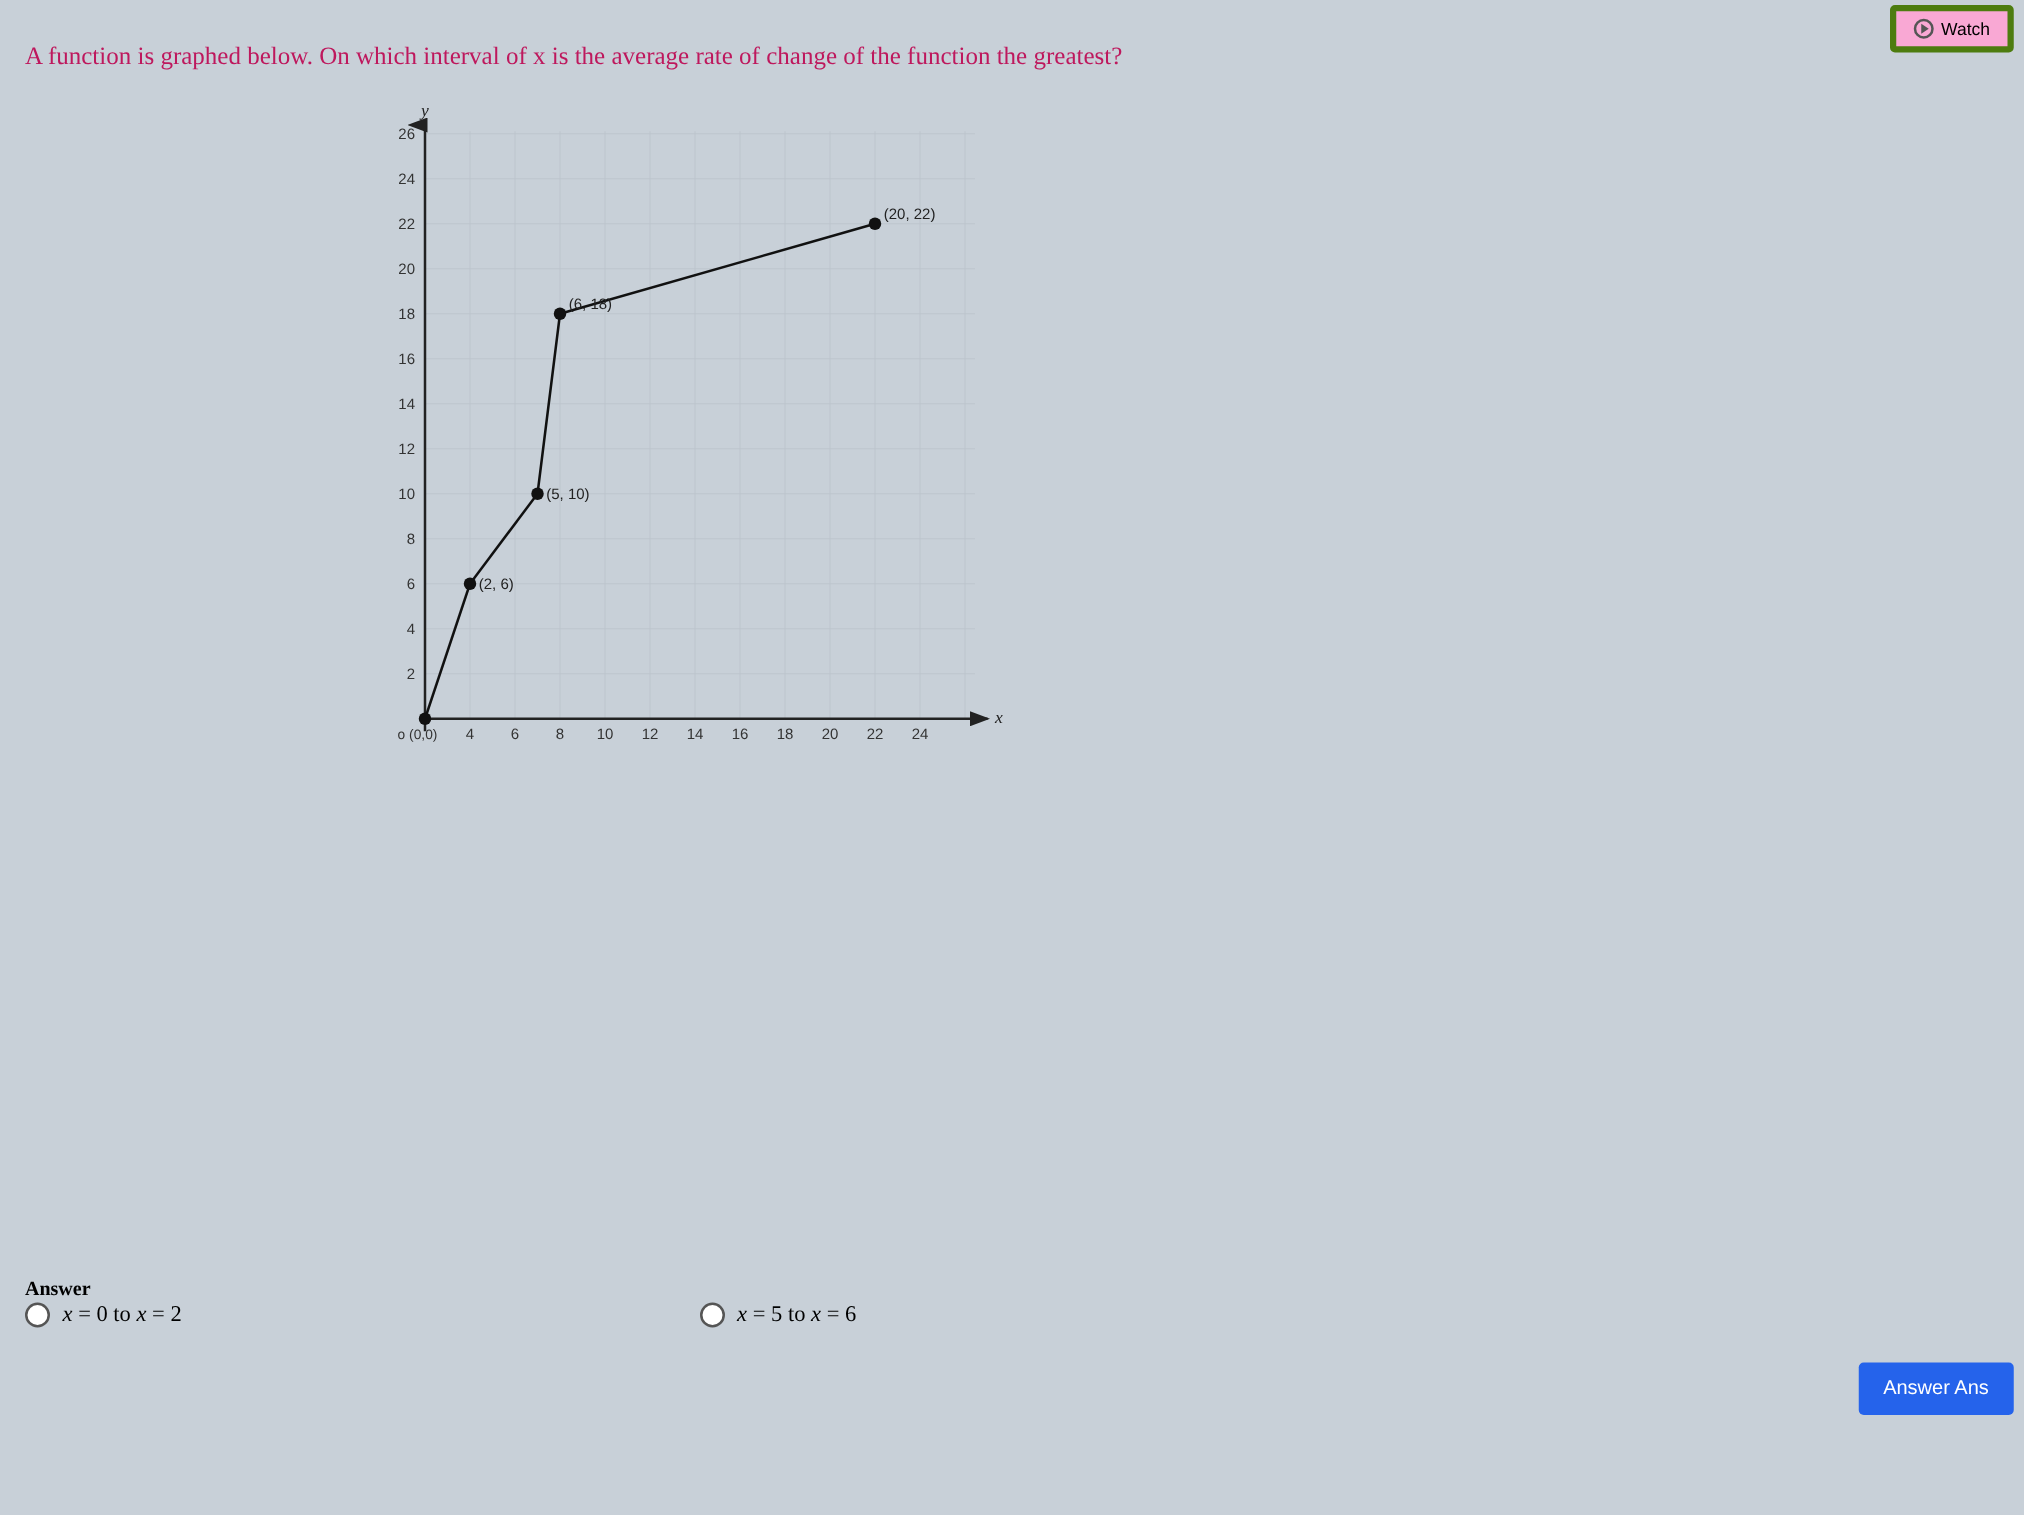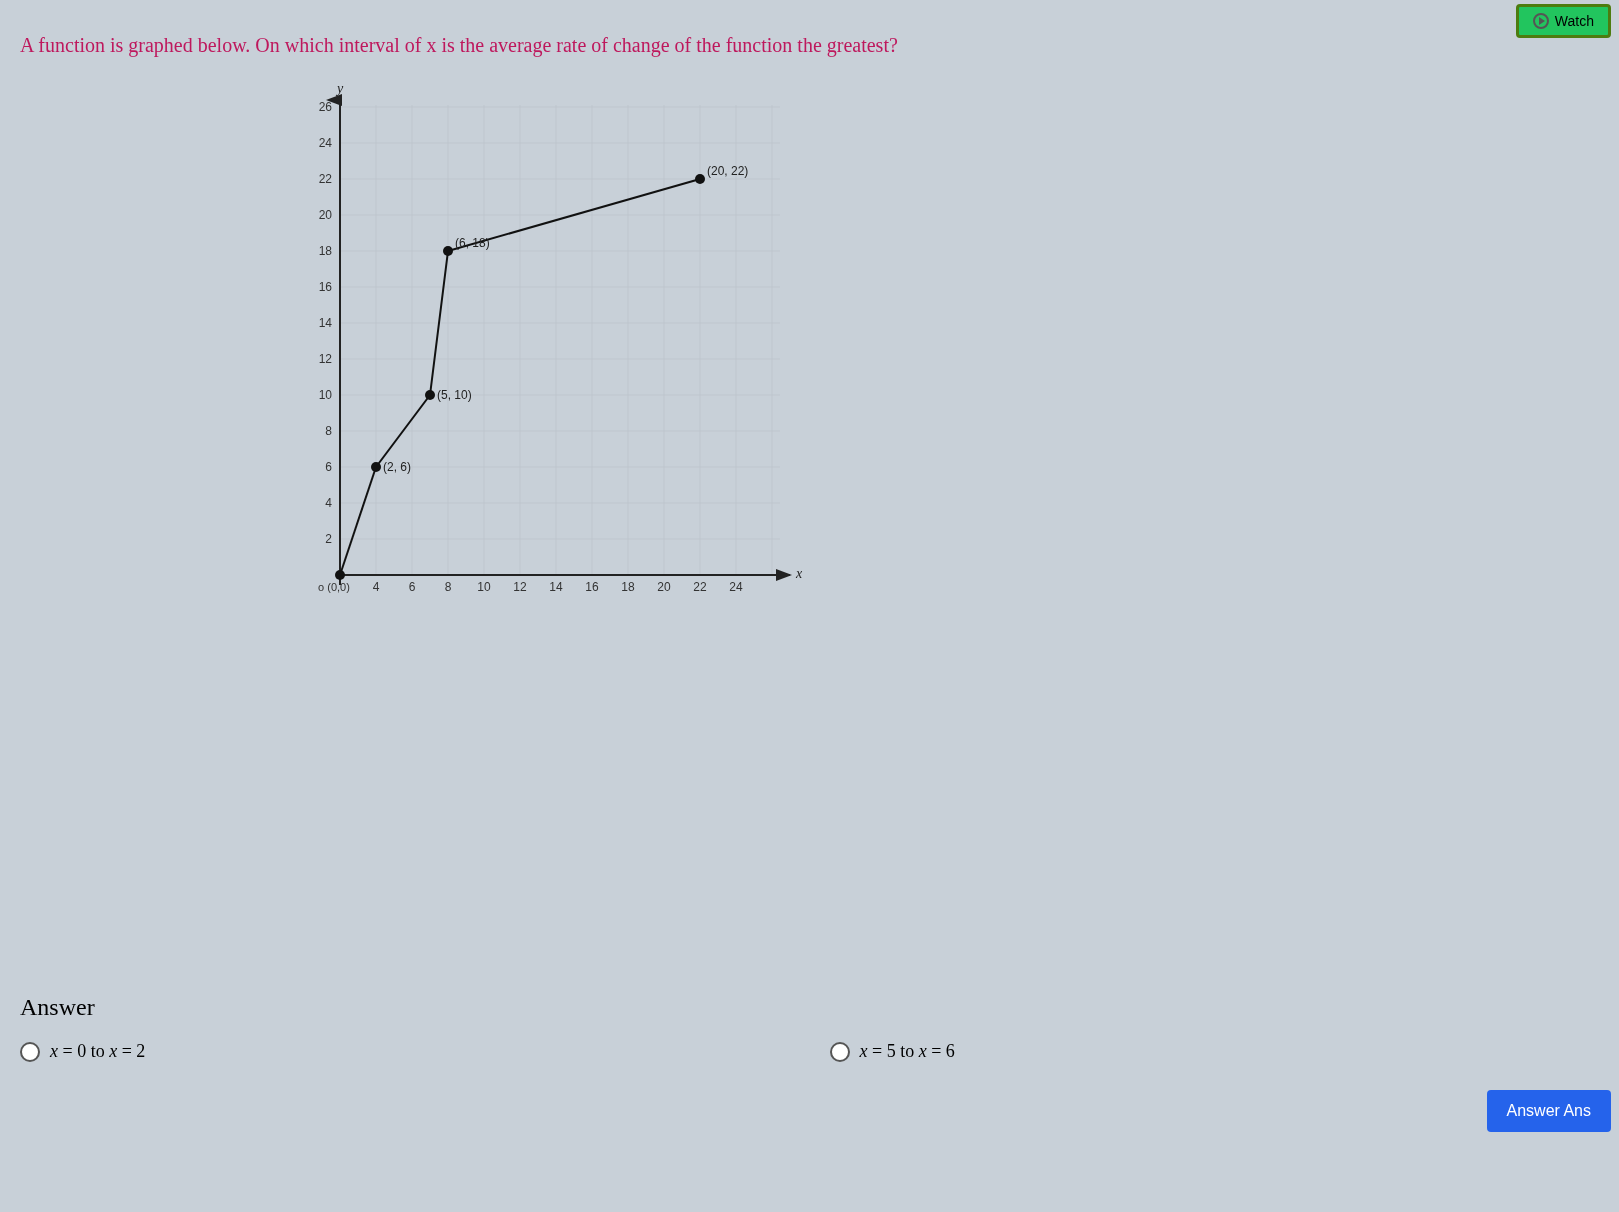--- a/index.html
+++ b/index.html
@@ -10,22 +10,22 @@
       width: 1619px;
       position: relative;
       overflow-x: hidden;
     }
 
     
     .watch-btn {
       position: absolute;
       top: 4px;
       right: 8px;
-      background: #22c55e;
-      border: 3px solid #4d7c0f;
+      background: #f9a8d4;
+      border: 5px solid #4d7c0f;
       border-radius: 4px;
       padding: 6px 14px;
       font-size: 14px;
       font-family: Arial, sans-serif;
       cursor: pointer;
       display: flex;
       align-items: flex-start;
       gap: 6px;
     }
     .watch-icon-circle {
@@ -66,28 +66,27 @@
     }
 
     
     .answer-section {
       position: absolute;
       bottom: 150px;
       left: 20px;
       right: 20px;
     }
     .answer-label {
-      font-size: 24px;
-      font-weight: normal;
-      margin-bottom: 20px;
+      font-size: 16px;
+      font-weight: bold;
       font-family: Georgia, serif;
     }
     .answer-options {
       display: grid;
-      grid-template-columns: 1fr 1fr;
+      grid-template-columns: 1fr 1fr 1fr;
       gap: 16px 40px;
     }
     .answer-option {
       display: flex;
       align-items: center;
       gap: 10px;
       font-size: 18px;
       font-family: Georgia, serif;
       cursor: pointer;
     }

